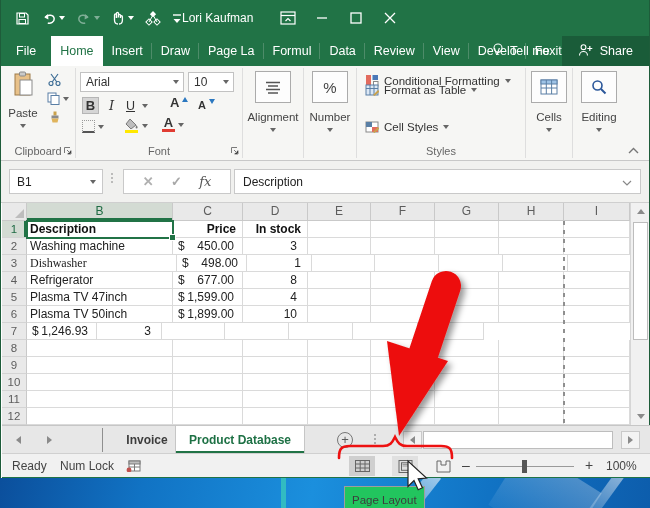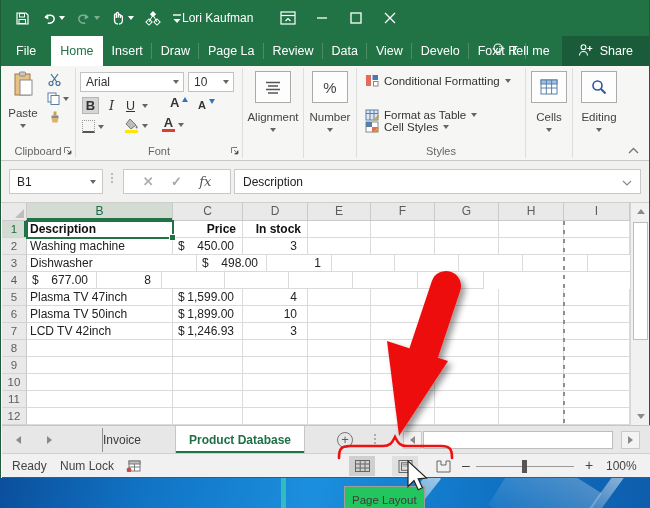--- a/index.html
+++ b/index.html
@@ -128,21 +128,21 @@
           border-left:5px solid #8a8a8a;}
   .vs-thumb{position:absolute;left:2px;top:19px;width:15px;height:118px;background:#fff;
             border:1px solid #bdbdbd;}
 
   
   .sheetbar{position:absolute;left:1px;top:425px;width:648px;height:28px;background:#e7e7e7;
             border-top:1px solid #c6c6c6;font-size:12px;color:#444;}
   .nav-arrows{position:absolute;left:14px;top:0;height:100%;display:flex;align-items:center;gap:26px;}
   .sb-sep{position:absolute;left:100px;top:2px;height:24px;width:1px;background:#8f8f8f;}
   .stab{position:absolute;top:0;height:27px;display:flex;align-items:center;justify-content:center;}
-  .stab.inactive{left:86px;width:68px;color:#3c3c3c;}
+  .stab.inactive{left:111px;width:68px;color:#3c3c3c;font-weight:bold;}
   .stab.active{left:173px;width:130px;background:#fff;border-left:1px solid #c6c6c6;
                border-right:1px solid #c6c6c6;box-shadow:inset 0 -2px 0 #217346;
                color:#1e7145;font-weight:bold;}
   .newsheet{position:absolute;left:335px;top:6px;width:16px;height:16px;border:1px solid #767676;
             border-radius:50%;color:#5c5c5c;font-size:13px;line-height:13px;text-align:center;}
   .sb-dots{position:absolute;left:372px;top:8px;display:flex;flex-direction:column;gap:2px;}
   .sb-dots i{width:2px;height:2px;background:#9a9a9a;border-radius:50%;}
   .hs-btn{position:absolute;top:5px;width:19px;height:18px;background:#f3f3f3;border:1px solid #c9c9c9;
           display:flex;align-items:center;justify-content:center;}
   .hs-thumb{position:absolute;left:421px;top:5px;width:190px;height:18px;background:#fff;
@@ -256,22 +256,23 @@
       </div>
     </div>
 
     <div class="tabrow">
       <div style="display:flex;align-items:stretch;">
           <div class="rtab">File</div>
           <div class="rtab active">Home</div>
           <div class="rtab">Insert</div>
           <div class="rtab">Draw</div>
           <div class="rtab">Page La</div>
+          <div class="rtab">Formul</div>
+          <div class="rtab">Data</div>
           <div class="rtab">Review</div>
-          <div class="rtab">Data</div>
           <div class="rtab">View</div>
           <div class="rtab">Develo</div>
           <div class="rtab">Foxit R</div>
         </div>
       <div class="tab-right">
         <div class="tellme">
           <span>
             <svg width="12" height="14">
                 <circle cx="6" cy="5" r="4" fill="none" stroke="#fff" stroke-width="1.1"></circle>
                 <path d="M4.5 9.5 h3 M4.8 11.3 h2.4" stroke="#fff" stroke-width="1.1"></path>
@@ -424,21 +425,21 @@
       <div class="rgroup" style="width:168px;">
         <div class="styles-item" style="top:8px;">
           <svg width="14" height="13">
               <rect x="1" y="1" width="5" height="11" fill="#e26b5e"></rect>
               <rect x="7.5" y="1" width="5.5" height="5" fill="#4a78b8"></rect>
               <rect x="8.5" y="7.5" width="4.5" height="4.5" fill="#fff" stroke="#888"></rect>
             </svg>
           <span>Conditional Formatting</span>
           <span class="caret-g"></span>
         </div>
-        <div class="styles-item" style="top:42px;">
+        <div class="styles-item" style="top:17px;">
           <svg width="14" height="13">
               <rect x="1" y="2" width="12" height="10" fill="#dce8f5" stroke="#5a7fa5"></rect>
               <path d="M1 5.5 h12 M5 2 v10 M9 2 v10" stroke="#5a7fa5"></path>
               <path d="M8 12 L13 7 l1.5 1.5 L9.5 13 Z" fill="#caa24c"></path>
             </svg>
           <span>Format as Table</span>
           <span class="caret-g"></span>
         </div>
         <div class="styles-item" style="top:54px;">
           <svg width="14" height="13">
@@ -547,34 +548,35 @@
             </div>
             <div class="gcell num" style="width: 65px;">3</div>
             <div class="gcell" style="width: 63px;"></div>
             <div class="gcell" style="width: 64px;"></div>
             <div class="gcell" style="width: 64px;"></div>
             <div class="gcell" style="width: 65px;"></div>
             <div class="gcell" style="width: 66px;"></div>
           </div>
           <div class="grow">
             <div class="grh">3</div>
-            <div class="gcell" style="width: 170px;">Dishwasher</div>
+            <div class="gcell" style="width: 150px; font-family: Liberation Serif, serif;">Dishwasher</div>
             <div class="gcell money" style="width: 70px;">
               <span>$</span>
               <span>498.00</span>
             </div>
             <div class="gcell num" style="width: 65px;">1</div>
             <div class="gcell" style="width: 63px;"></div>
             <div class="gcell" style="width: 64px;"></div>
             <div class="gcell" style="width: 64px;"></div>
             <div class="gcell" style="width: 65px;"></div>
             <div class="gcell" style="width: 66px;"></div>
           </div>
           <div class="grow">
             <div class="grh">4</div>
+            <div class="gcell" style="width: 146px;">Refrigerator</div>
             <div class="gcell money" style="width: 70px;">
               <span>$</span>
               <span>677.00</span>
             </div>
             <div class="gcell num" style="width: 65px;">8</div>
             <div class="gcell" style="width: 63px;"></div>
             <div class="gcell" style="width: 64px;"></div>
             <div class="gcell" style="width: 64px;"></div>
             <div class="gcell" style="width: 65px;"></div>
             <div class="gcell" style="width: 66px;"></div>
@@ -602,21 +604,20 @@
             </div>
             <div class="gcell num" style="width: 65px;">10</div>
             <div class="gcell" style="width: 63px;"></div>
             <div class="gcell" style="width: 64px;"></div>
             <div class="gcell" style="width: 64px;"></div>
             <div class="gcell" style="width: 65px;"></div>
             <div class="gcell" style="width: 66px;"></div>
           </div>
           <div class="grow">
             <div class="grh">7</div>
-            <div class="gcell" style="width: 146px;">LCD TV 42inch</div>
             <div class="gcell money" style="width: 70px;">
               <span>$</span>
               <span>1,246.93</span>
             </div>
             <div class="gcell num" style="width: 65px;">3</div>
             <div class="gcell" style="width: 63px;"></div>
             <div class="gcell" style="width: 64px;"></div>
             <div class="gcell" style="width: 64px;"></div>
             <div class="gcell" style="width: 65px;"></div>
             <div class="gcell" style="width: 66px;"></div>

